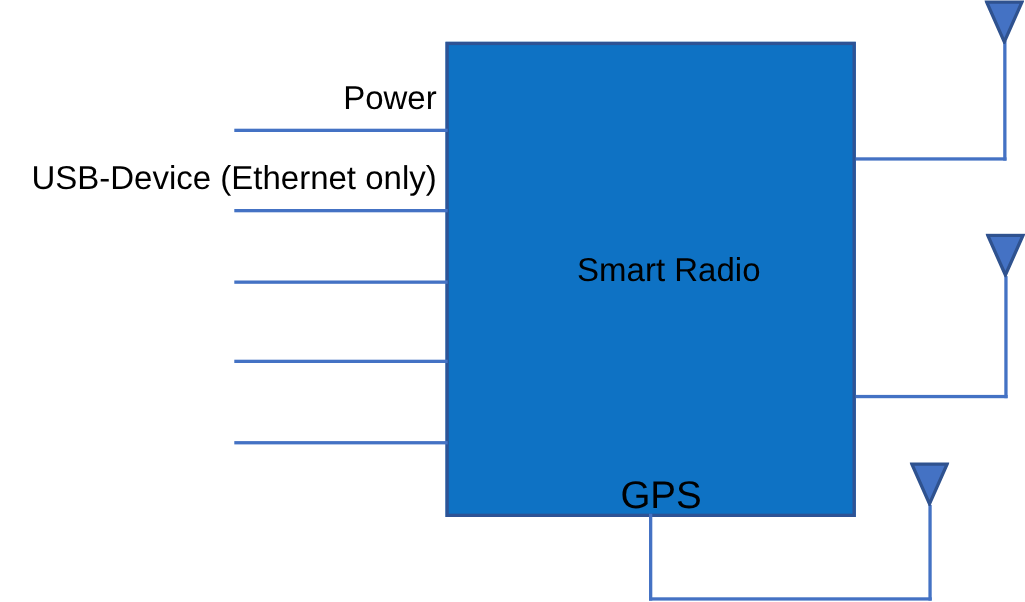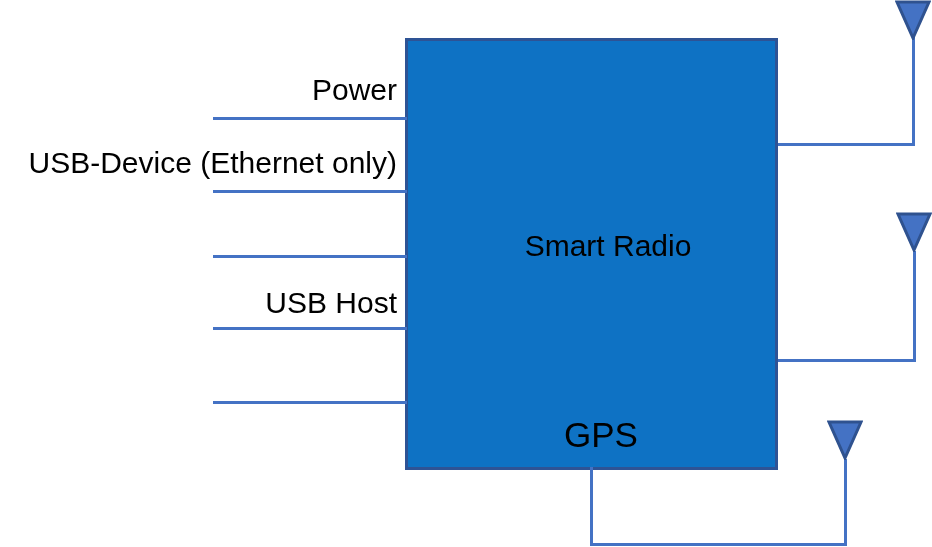--- a/index.html
+++ b/index.html
@@ -45,20 +45,21 @@
   }
   .inner-label {
     position: absolute;
     font-size: 36px;
     line-height: 36px;
     white-space: nowrap;
   }
   .gps-label {
     font-size: 35px;
     line-height: 35px;
+    margin-top: 16px;
   }
   .hline, .vline {
     position: absolute;
     background: #4472C4;
   }
   .hline { height: 3px; }
   .vline { width: 3px; }
   .antenna {
     position: absolute;
     width: 36px;
@@ -74,21 +75,20 @@
   <div class="block-title">Smart Radio</div>
 
   <div class="hline" style="left:213px; top:117px; width:194px;"></div>
   <div class="hline" style="left:213px; top:190px; width:194px;"></div>
   <div class="hline" style="left:213px; top:255px; width:194px;"></div>
   <div class="hline" style="left:213px; top:327px; width:194px;"></div>
   <div class="hline" style="left:213px; top:401px; width:194px;"></div>
 
   <div class="port-label-left" style="top:75px;">Power</div>
   <div class="port-label-left" style="top:148px;margin-left:25px;">USB-Device (Ethernet only)</div>
-  <div class="port-label-left" style="top:288px;">USB Host</div>
 
   <div class="inner-label gps-label" style="left:564px; top:417px;">GPS</div>
 
   <div class="hline" style="left:778px; top:143px; width:137px;"></div>
   <div class="vline" style="left:912px; top:37px; height:109px;"></div>
   <svg class="antenna" style="left:895px; top:0px;" viewBox="0 0 36 40">
     <polygon points="2,2 34,2 18,38" fill="#4472C4" stroke="#2F528F" stroke-width="3"></polygon>
   </svg>
 
   <div class="hline" style="left:778px; top:359px; width:138px;"></div>

